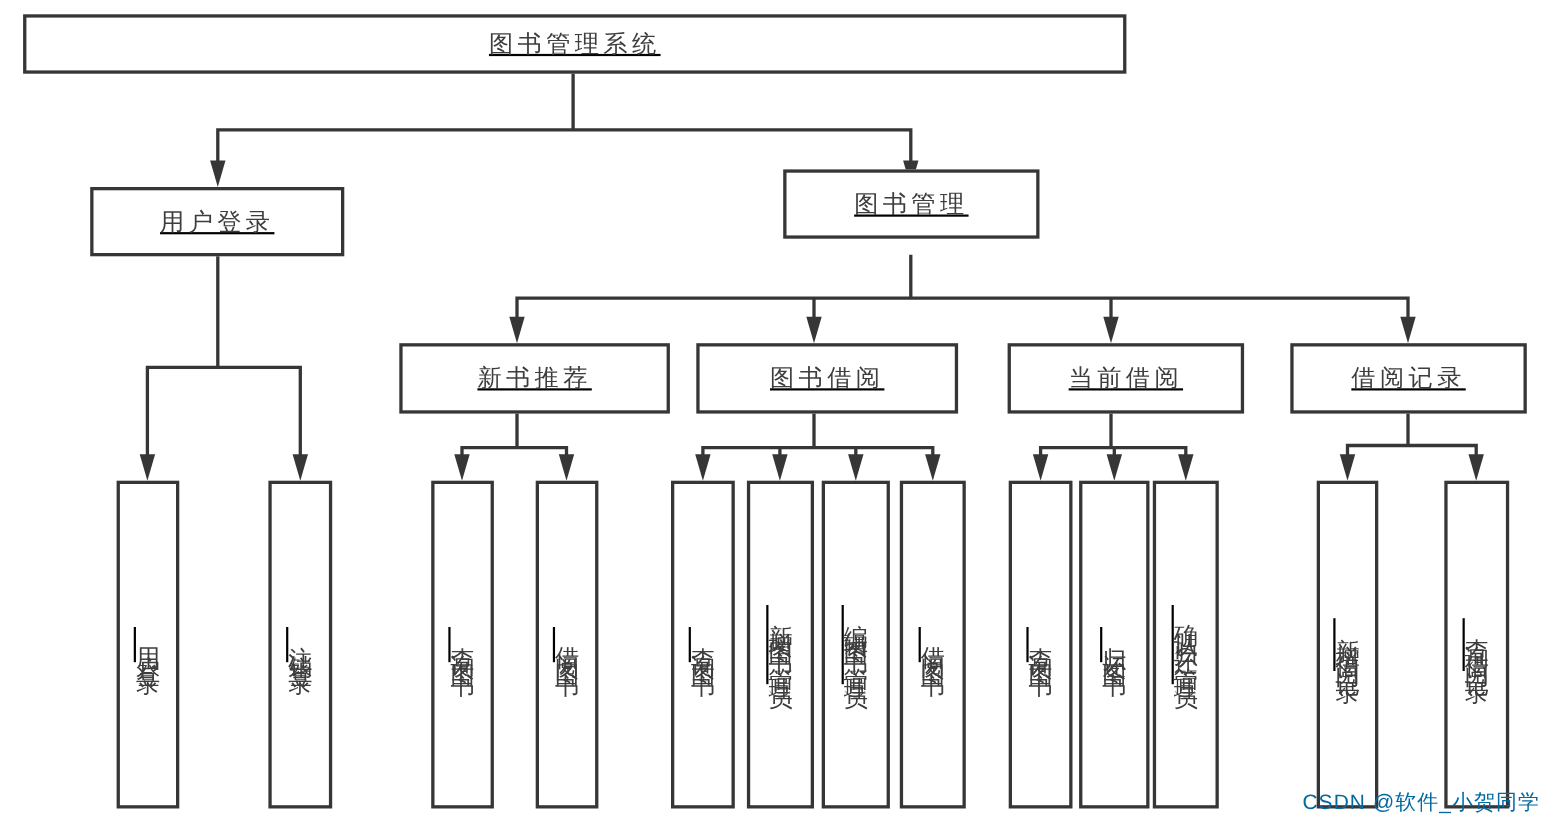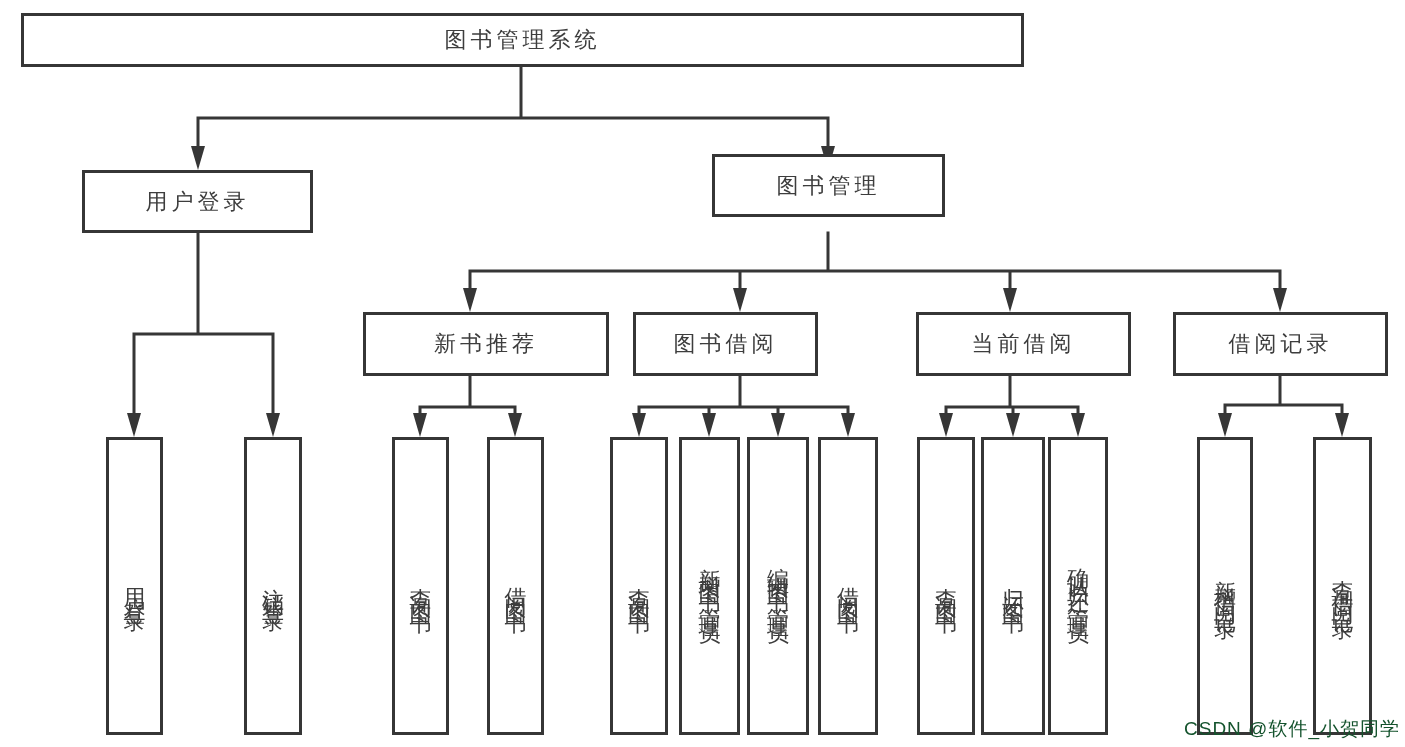--- a/index.html
+++ b/index.html
@@ -18,20 +18,21 @@
   }
   .box {
     position: absolute;
     box-sizing: border-box;
     border: 3px solid #363636;
     background: #ffffff;
     display: flex;
     align-items: center;
     justify-content: center;
     z-index: 2;
+    text-decoration: underline;
   }
   .box.h span {
     font-size: 22px;
     color: #3d3d3d;
     letter-spacing: 4px;
     white-space: nowrap;
   }
   .box.v span {
     writing-mode: vertical-rl;
     text-orientation: mixed;
@@ -39,21 +40,21 @@
     color: #3d3d3d;
     letter-spacing: 8px;
     line-height: 1.1;
     white-space: nowrap;
   }
   .watermark {
     position: absolute;
     left: 1184px;
     top: 716px;
     font-size: 19px;
-    color: #14532d;
+    color: #0369a1;
     letter-spacing: 1px;
     white-space: nowrap;
     z-index: 5;
   }
 </style>
 </head>
 <body>
 
 <div class="canvas">
 
@@ -122,21 +123,21 @@
   <div class="box h" style="left:82px; top:170px; width:231px; height:63px;">
     <span>用户登录</span>
   </div>
   <div class="box h" style="left:712px; top:154px; width:233px; height:63px;">
     <span>图书管理</span>
   </div>
 
   <div class="box h" style="left:363px; top:312px; width:246px; height:64px;">
     <span>新书推荐</span>
   </div>
-  <div class="box h" style="left:633px; top:312px; width:185px; height:64px;">
+  <div class="box h" style="left:633px; top:312px; width:238px; height:64px;">
     <span>图书借阅</span>
   </div>
   <div class="box h" style="left:916px; top:312px; width:215px; height:64px;">
     <span>当前借阅</span>
   </div>
   <div class="box h" style="left:1173px; top:312px; width:215px; height:64px;">
     <span>借阅记录</span>
   </div>
 
   <div class="box v" style="left:106px; top:437px; width:57px; height:298px;">

